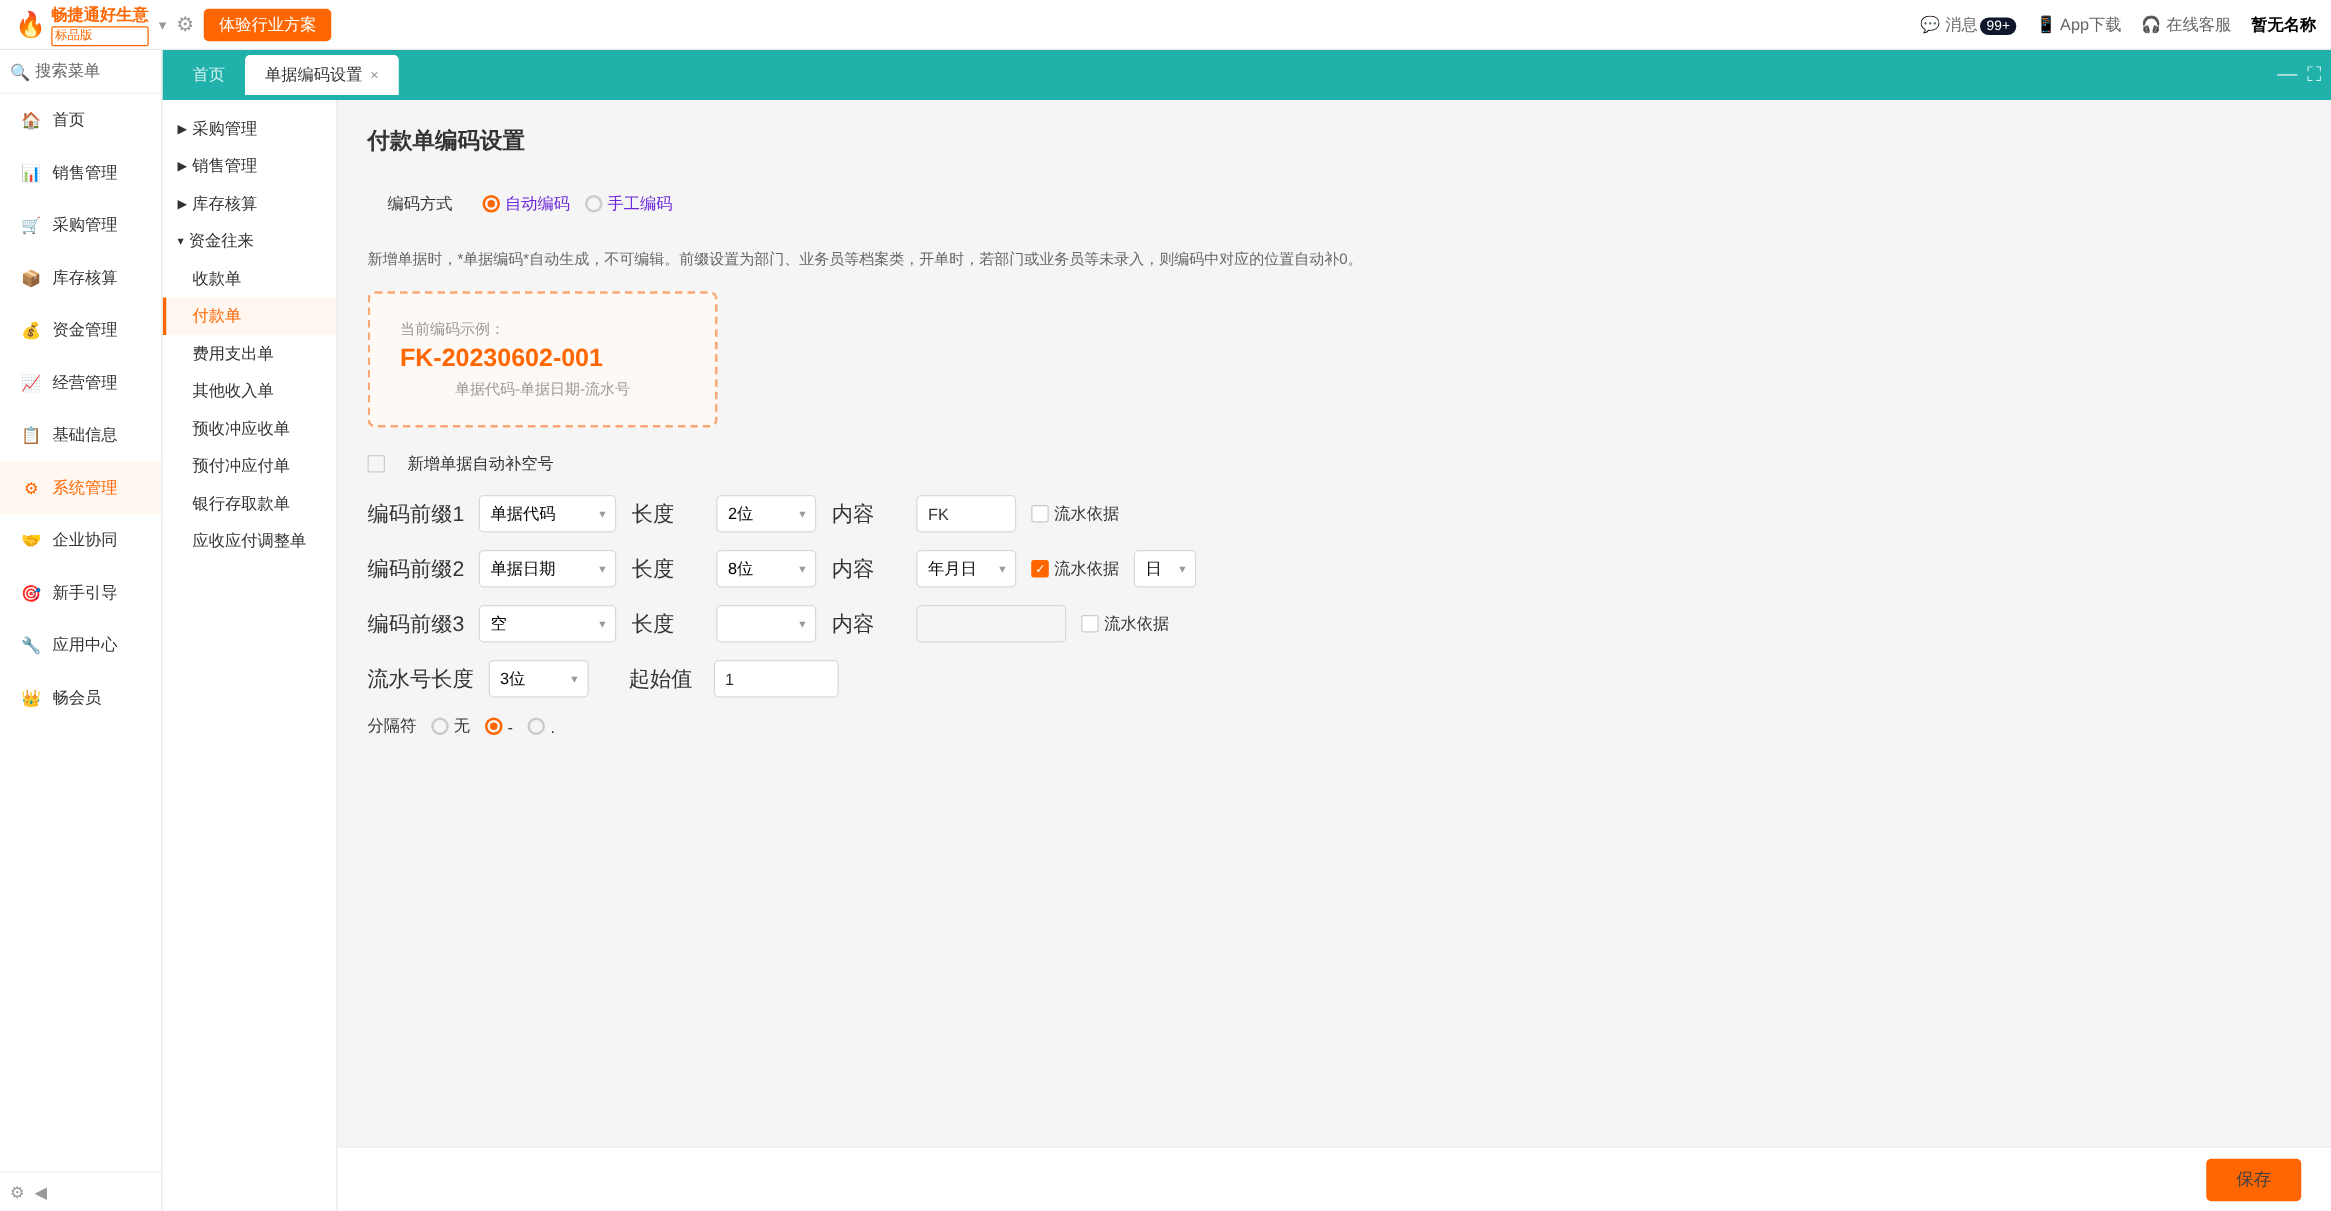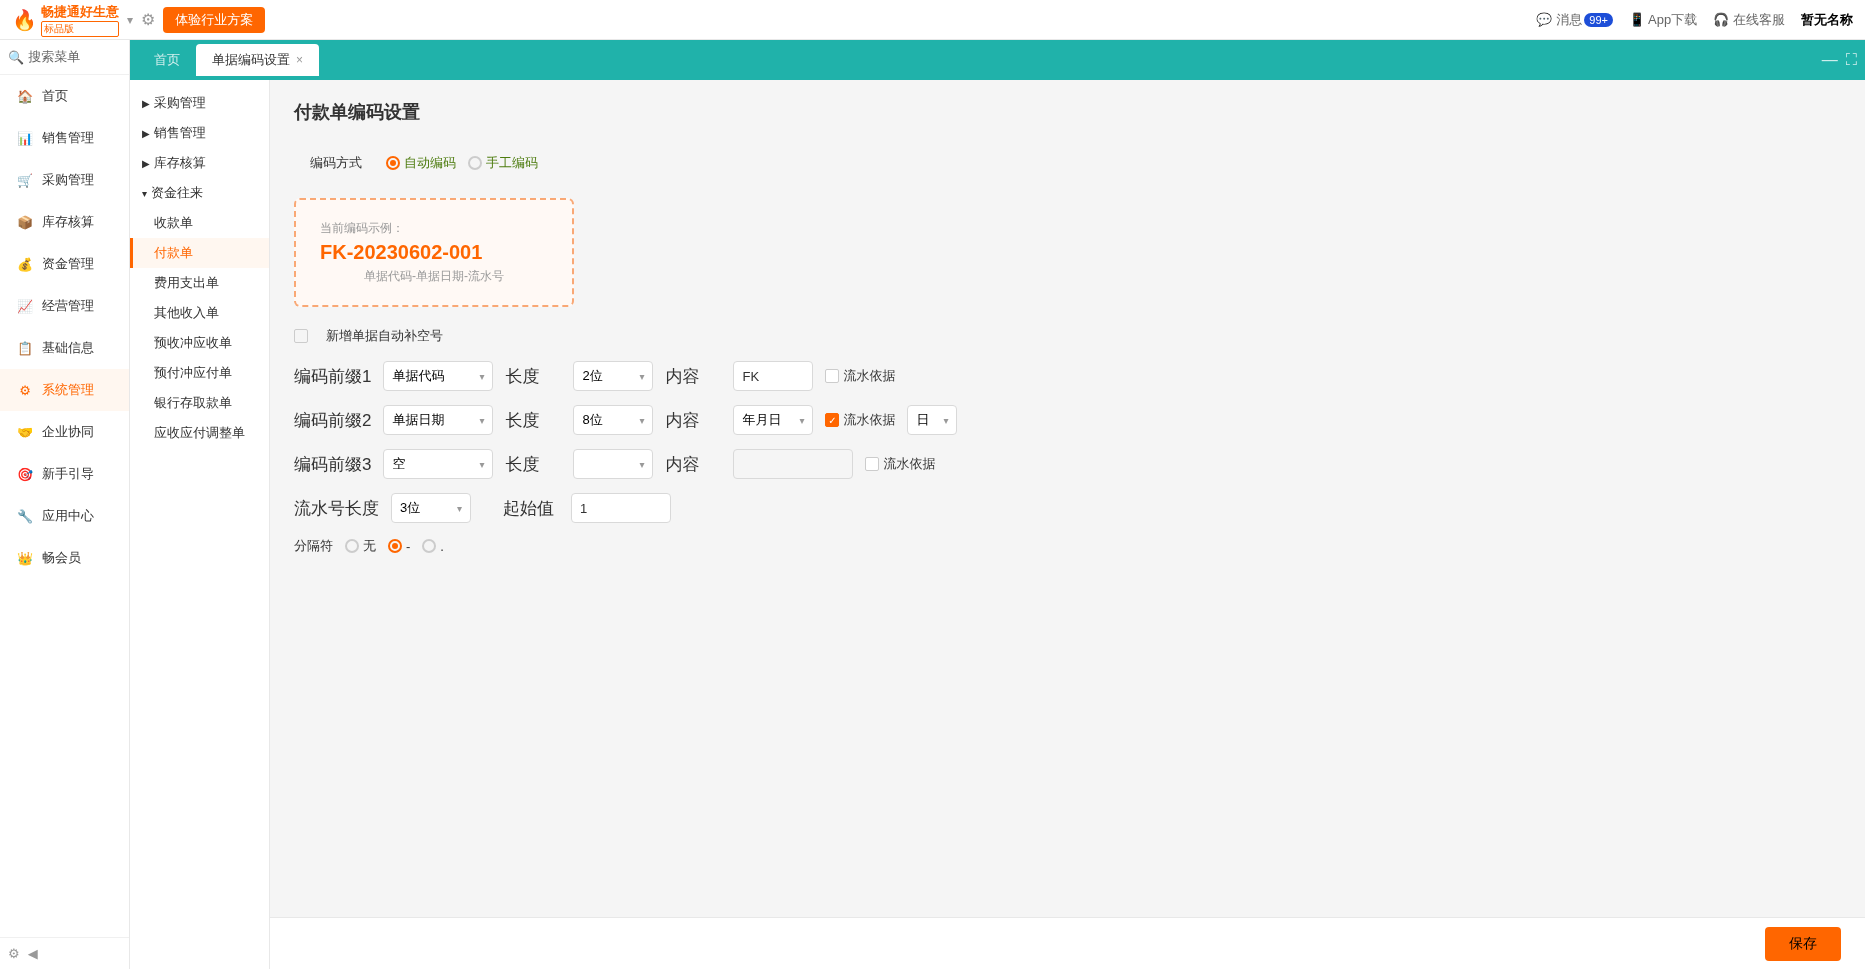--- a/index.html
+++ b/index.html
@@ -3,21 +3,21 @@
   <meta charset="utf-8">
   <style>
     * { box-sizing: border-box; margin: 0; padding: 0; }
     body { font-family: 'Microsoft YaHei', 'PingFang SC', sans-serif; font-size: 13px; background: #f5f5f5; display: flex; flex-direction: column; height: 100vh; overflow: hidden; }
 
     
     .top-bar { height: 40px; background: #fff; border-bottom: 1px solid #e8e8e8; display: flex; align-items: center; padding: 0 12px; gap: 8px; flex-shrink: 0; }
     .top-bar-spacer { flex: 1; }
     .top-bar-btn { background: #f60; color: #fff; border: none; border-radius: 4px; padding: 4px 12px; font-size: 13px; cursor: pointer; }
     .top-bar-right { display: flex; align-items: center; gap: 16px; color: #666; font-size: 13px; }
-    .badge { background: #1d4ed8; color: #fff; border-radius: 10px; padding: 1px 5px; font-size: 11px; margin-left: 2px; }
+    .badge { background: #0f172a; color: #fff; border-radius: 10px; padding: 1px 5px; font-size: 11px; margin-left: 2px; }
 
     
     .main-layout { display: flex; flex: 1; overflow: hidden; }
 
     
     .sidebar { width: 130px; background: #fff; border-right: 1px solid #e8e8e8; display: flex; flex-direction: column; flex-shrink: 0; overflow-y: auto; }
     .sidebar-search { padding: 8px; border-bottom: 1px solid #f0f0f0; display: flex; align-items: center; gap: 4px; color: #666; cursor: pointer; font-size: 13px; }
     .sidebar-item { padding: 12px 16px; cursor: pointer; color: #333; font-size: 13px; display: flex; align-items: center; gap: 8px; }
     .sidebar-item.active { background: #fff7f0; color: #f60; }
     .sidebar-item .icon { width: 18px; height: 18px; display: inline-flex; align-items: center; justify-content: center; }
@@ -42,21 +42,21 @@
     .sub-nav-item.active { color: #f60; background: #fff7f0; border-left: 3px solid #f60; padding-left: 21px; }
 
     
     .page-content { flex: 1; overflow-y: auto; padding: 20px 24px; }
     .page-title { font-size: 18px; font-weight: 600; color: #333; margin-bottom: 20px; }
 
     
     .encoding-method { background: #f5f5f5; padding: 10px 16px; border-radius: 4px; margin-bottom: 16px; display: flex; align-items: center; gap: 24px; }
     .encoding-label { color: #333; font-size: 13px; }
     .radio-group { display: flex; align-items: center; gap: 12px; }
-    .radio-item { display: flex; align-items: center; gap: 4px; cursor: pointer; font-size: 13px; color: #4d7c0f; }
+    .radio-item { display: flex; align-items: center; gap: 4px; cursor: pointer; font-size: 13px; color: #6d28d9; }
     .radio-dot { width: 14px; height: 14px; border-radius: 50%; border: 2px solid #ccc; display: inline-flex; align-items: center; justify-content: center; }
     .radio-dot.checked { border-color: #f60; }
     .radio-dot.checked::after { content: ''; width: 6px; height: 6px; border-radius: 50%; background: #f60; }
 
     
     .info-text { color: #666; font-size: 12px; margin-bottom: 16px; line-height: 1.6; }
 
     
     .preview-box { border: 2px dashed #f9a875; background: #fff9f5; border-radius: 6px; padding: 20px 24px; display: inline-block; margin-bottom: 20px; min-width: 280px; }
     .preview-label { color: #999; font-size: 12px; margin-bottom: 4px; }
@@ -80,21 +80,21 @@
     
     .separator-row { display: flex; align-items: center; gap: 12px; margin-bottom: 14px; }
     .sep-label { color: #333; font-size: 13px; }
     .sep-radio { display: flex; align-items: center; gap: 4px; cursor: pointer; font-size: 13px; color: #333; }
     .sep-radio-dot { width: 14px; height: 14px; border-radius: 50%; border: 2px solid #ccc; display: inline-flex; align-items: center; justify-content: center; }
     .sep-radio-dot.checked { border-color: #f60; }
     .sep-radio-dot.checked::after { content: ''; width: 6px; height: 6px; border-radius: 50%; background: #f60; }
 
     
     .page-bottom { height: 52px; background: #fff; border-top: 1px solid #e8e8e8; display: flex; align-items: center; justify-content: flex-end; padding: 0 24px; flex-shrink: 0; }
-    .save-btn { background: #f60; color: #000000; border: none; border-radius: 4px; padding: 8px 24px; font-size: 14px; cursor: pointer; }
+    .save-btn { background: #f60; color: #404040; border: none; border-radius: 4px; padding: 8px 24px; font-size: 14px; cursor: pointer; }
 
     
     .content-row { display: flex; flex: 1; overflow: hidden; }
   </style>
 </head>
 <body>
 
 <div class="top-bar">
   <div style="display:flex;align-items:center;gap:4px;">
     <span style="color:#f60;font-size:20px;">🔥</span>
@@ -256,20 +256,21 @@
                 <span>自动编码</span>
               </label>
               <label class="radio-item">
                 <span class="radio-dot"></span>
                 <span>手工编码</span>
               </label>
             </div>
           </div>
 
           
+          <div class="info-text">新增单据时，*单据编码*自动生成，不可编辑。前缀设置为部门、业务员等档案类，开单时，若部门或业务员等未录入，则编码中对应的位置自动补0。</div>
 
           
           <div class="preview-box">
             <div class="preview-label">当前编码示例：</div>
             <div class="preview-code">FK-20230602-001</div>
             <div class="preview-desc">单据代码-单据日期-流水号</div>
           </div>
 
           
           <div class="checkbox-row">

